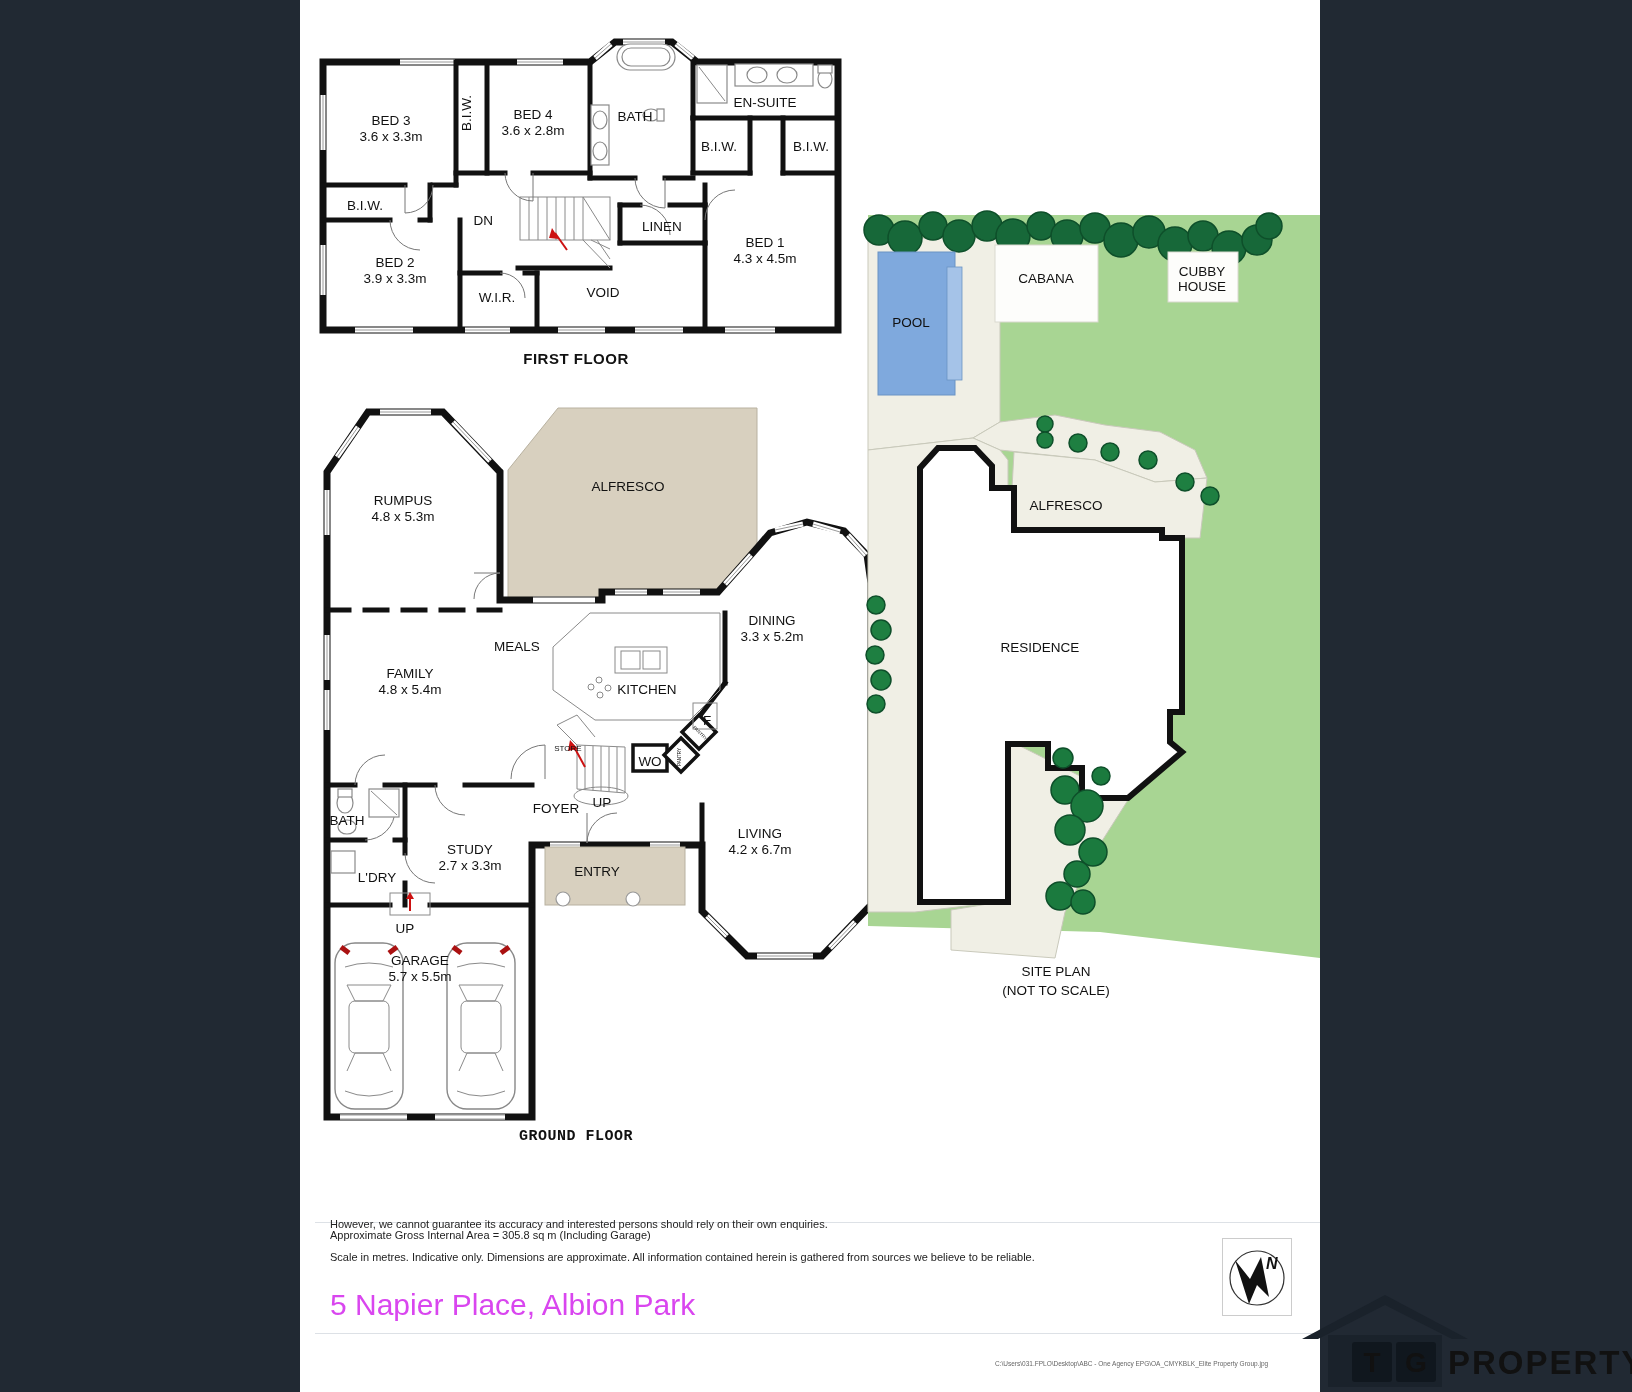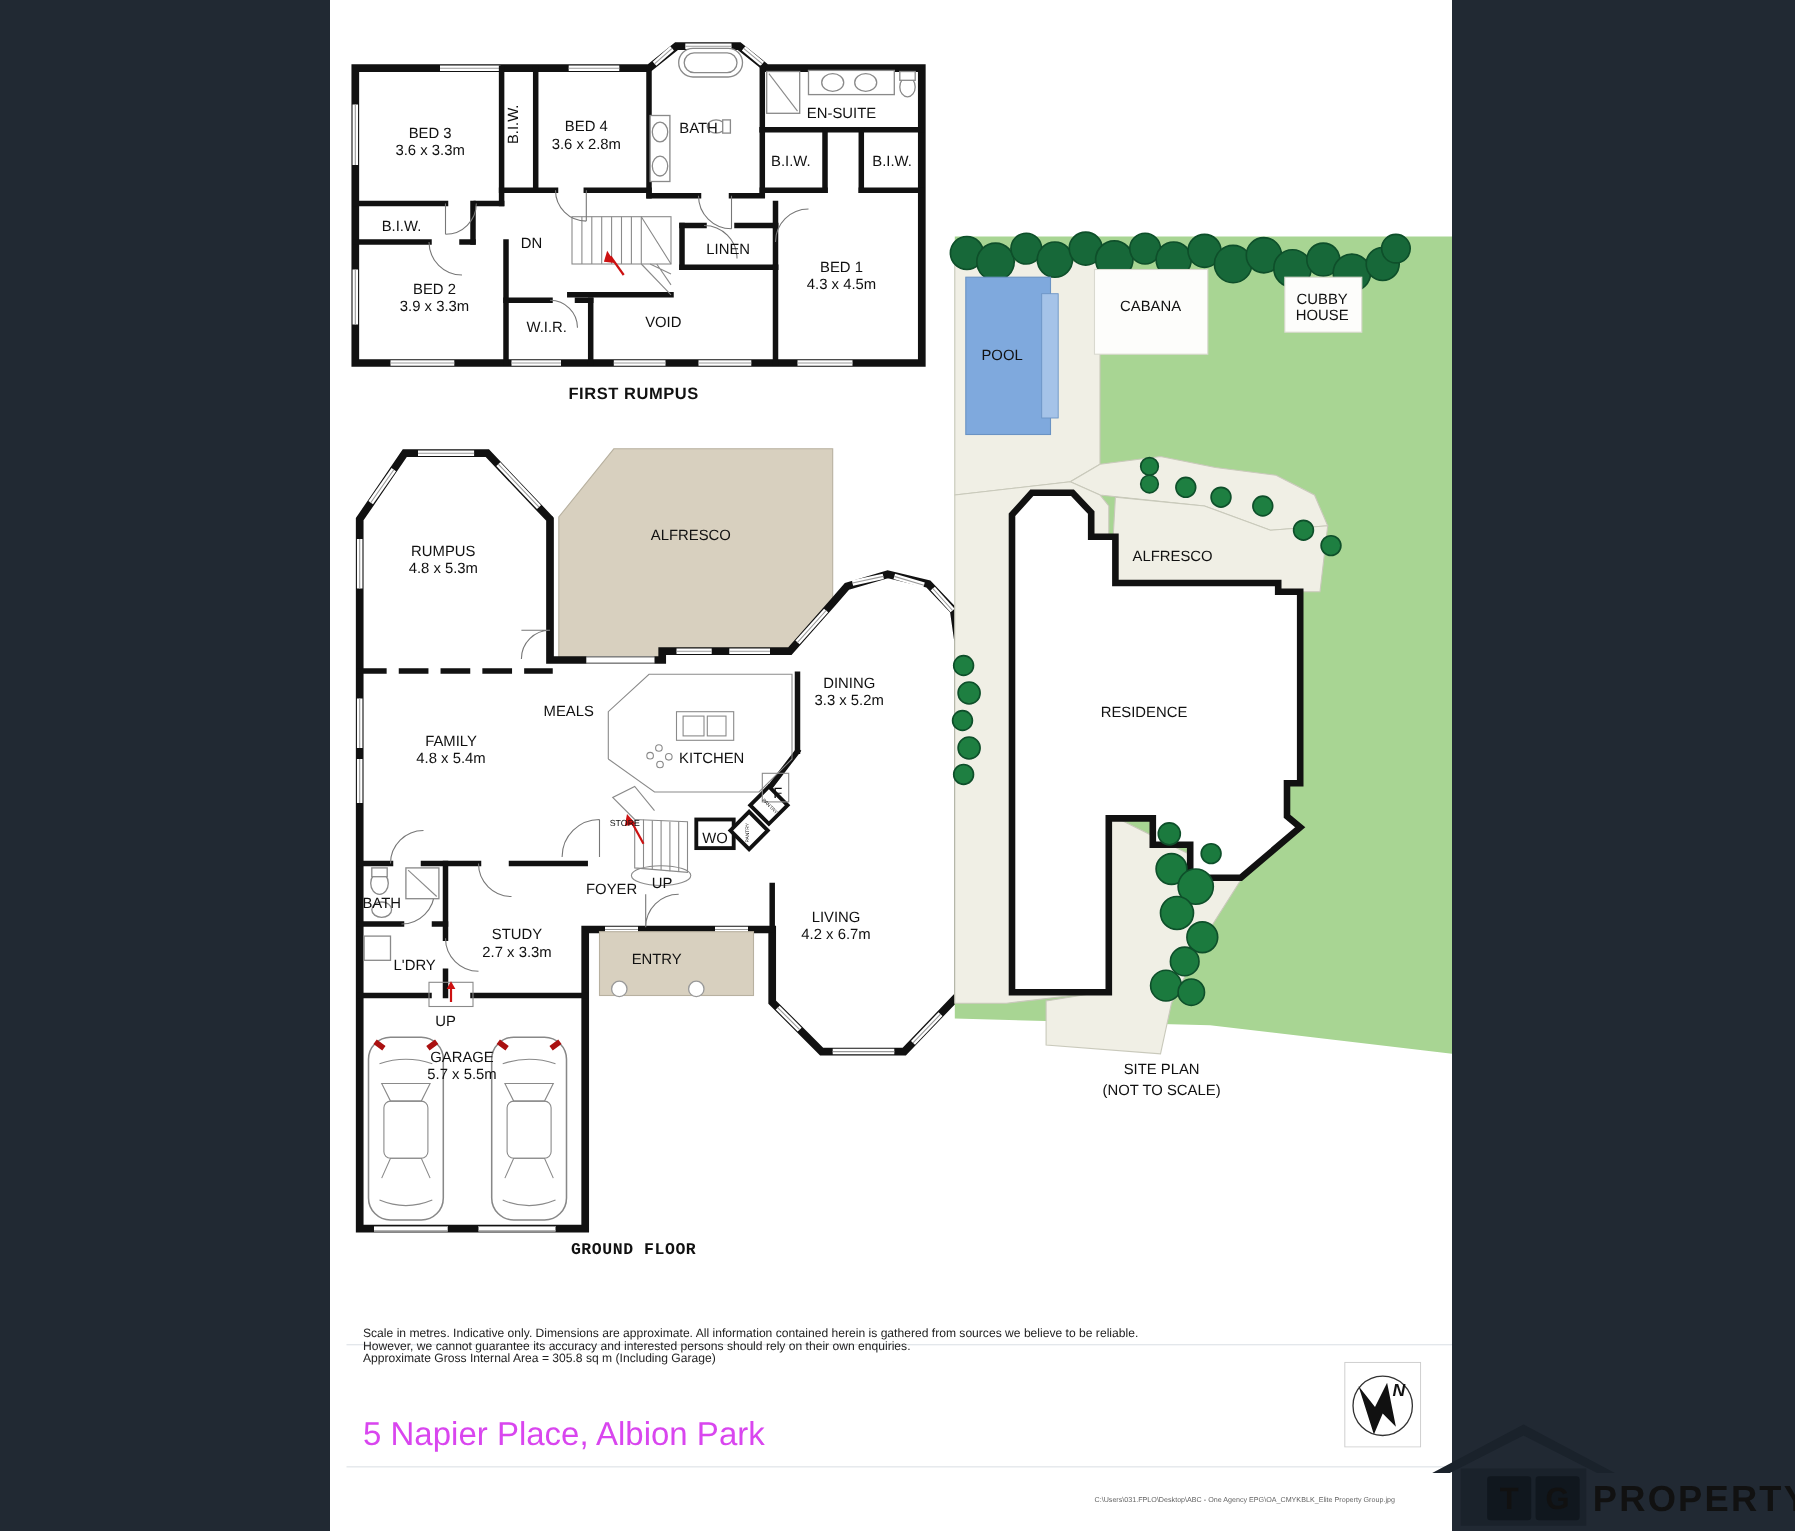--- a/index.html
+++ b/index.html
@@ -151,21 +151,21 @@
       <text class="roomlbl-mid" x="90" y="232">BED 2</text>
       <text class="roomlbl-mid" x="90" y="248">3.9 x 3.3m</text>
       <text class="roomlbl-mid" x="192" y="267">W.I.R.</text>
       <text class="roomlbl" x="188" y="190" text-anchor="end">DN</text>
       <text class="roomlbl-mid" x="357" y="196">LINEN</text>
       <text class="roomlbl-mid" x="298" y="262">VOID</text>
       <text class="roomlbl-mid" x="460" y="212">BED 1</text>
       <text class="roomlbl-mid" x="460" y="228">4.3 x 4.5m</text>
     </g>
   </svg>
-  <div class="floor-title" style="left:436px;top:350px;">FIRST RUMPUS</div>
+  <div class="floor-title" style="left:436px;top:350px;">FIRST FLOOR</div>
 
   <svg class="plansvg" style="left:295px;top:385px;" width="580" height="770" viewBox="0 0 580 770">
 
     <path d="M263,23 H462 V163 L423,207 H307 V215 H213 V85 Z" fill="#d8d0bf" stroke="#b8b1a0" stroke-width="1"></path>
 
     <path class="wall" stroke-width="7" d="M32,87 L73,27 L148,27 L205,87 L205,215 L307,215 L307,207 L423,207 L462,163 L475,148 L512,137 L549,146 L572,170 L576,198 L576,520 L527,571 L452,571 L407,526 L407,460 L237,460 L237,732 L32,732 L32,87 Z"></path>
 
     <g>
       <line class="win" x1="42" y1="72" x2="63" y2="42"></line>
         <line class="winline" x1="42" y1="72" x2="63" y2="42"></line>
@@ -429,21 +429,21 @@
     </g>
 
     <text class="roomlbl-mid" x="211" y="300" font-size="12.5">ALFRESCO</text>
     <text class="roomlbl-mid" x="185" y="442" font-size="19">RESIDENCE</text>
     <text class="roomlbl-mid" x="201" y="766" font-size="14.5">SITE PLAN</text>
     <text class="roomlbl-mid" x="201" y="785" font-size="14.5">(NOT TO SCALE)</text>
   </svg>
 
   <div class="rule" style="left:315px;top:1222px;width:1005px;"></div>
   <div class="foot-small" style="left:330px;top:1229px;">Approximate Gross Internal Area = 305.8 sq m (Including Garage)</div>
-  <div class="foot-small" style="left:330px;top:1206px;text-align:center;">Scale in metres. Indicative only. Dimensions are approximate. All information contained herein is gathered from sources we believe to be reliable.</div>
+  <div class="foot-small" style="left:330px;top:1251px;text-align:center;">Scale in metres. Indicative only. Dimensions are approximate. All information contained herein is gathered from sources we believe to be reliable.</div>
   <div class="foot-small" style="left:330px;top:1218px;">However, we cannot guarantee its accuracy and interested persons should rely on their own enquiries.</div>
   <div class="rule" style="left:315px;top:1333px;width:1005px;"></div>
   <div class="address" style="left:330px;top:1288px;">5 Napier Place, Albion Park</div>
   <div class="filepath" style="left:995px;top:1360px;width:230px;text-align:center;">C:\Users\031.FPLO\Desktop\ABC - One Agency EPG\OA_CMYKBLK_Elite Property Group.jpg</div>
 
   <svg class="plansvg" style="left:1222px;top:1238px;" width="70" height="78" viewBox="0 0 70 78">
     <rect x="0.5" y="0.5" width="69" height="77" fill="#ffffff" stroke="#cccccc"></rect>
     <circle cx="35" cy="40" r="27" fill="none" stroke="#333" stroke-width="1.2"></circle>
     <path d="M13,22 L27,66 L35,47 L47,59 L39,19 L28,41 Z" fill="#111"></path>
     <text x="44" y="31" font-size="16" font-style="italic" font-weight="bold">N</text>

